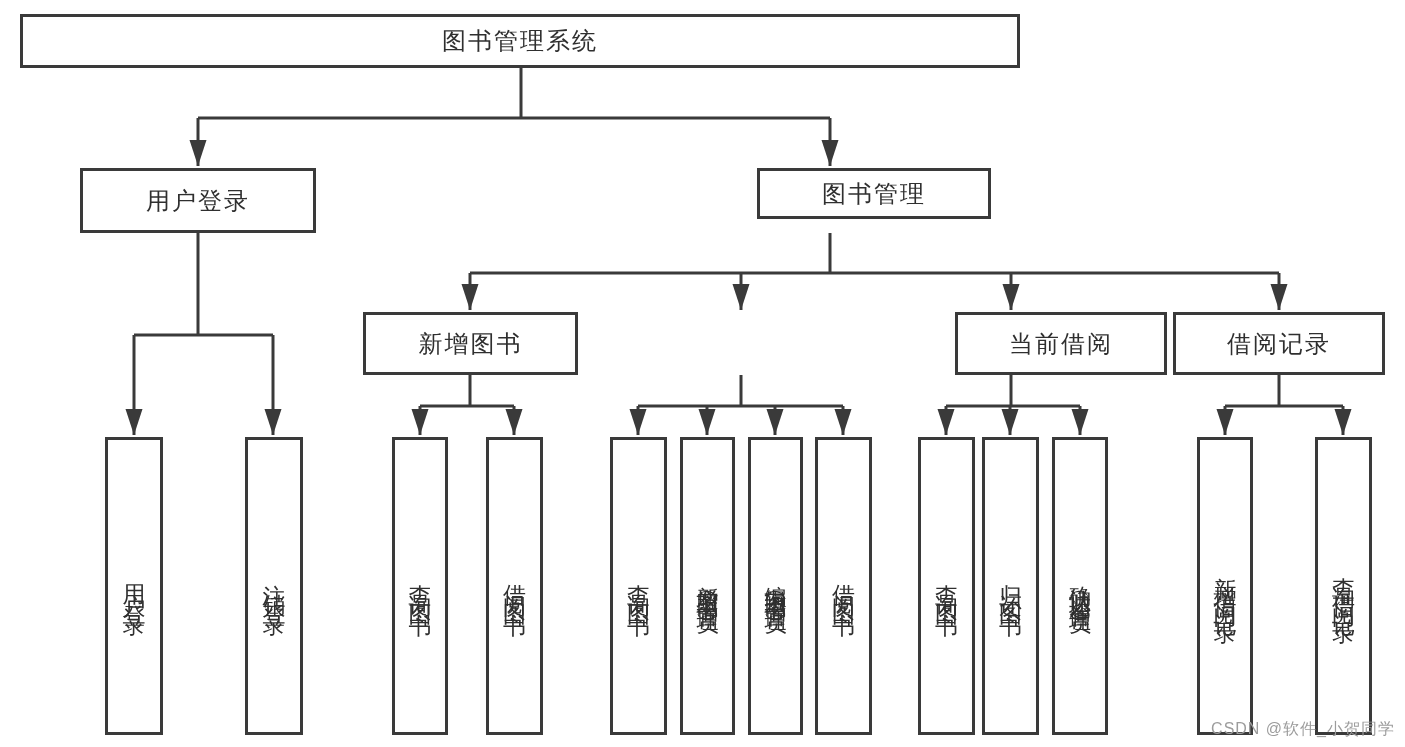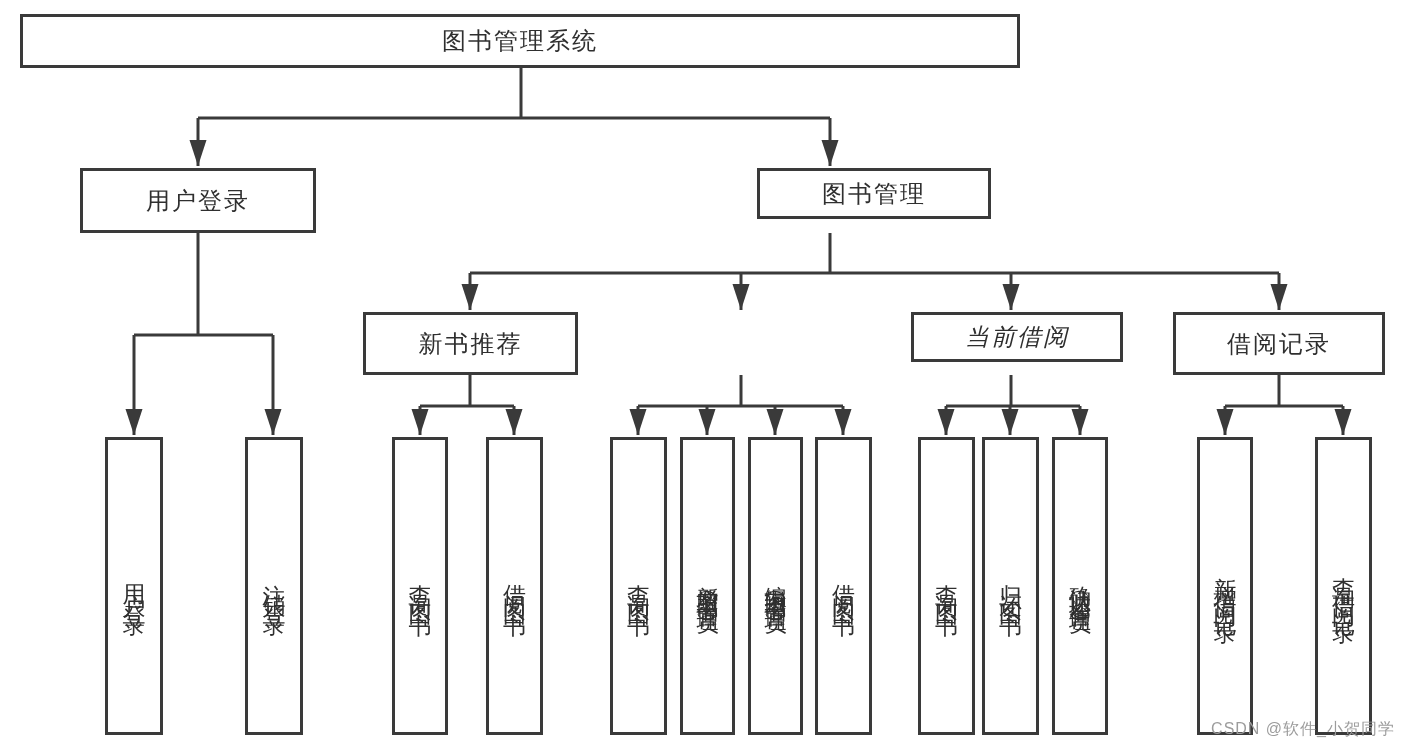--- a/index.html
+++ b/index.html
@@ -121,23 +121,23 @@
   </div>
 
   <div class="box hbox" style="left:80px;top:168px;width:236px;height:65px;">
     <span>用户登录</span>
   </div>
   <div class="box hbox" style="left:713px;top:168px;width:234px;height:51px;margin-left:44px;">
     <span>图书管理</span>
   </div>
 
   <div class="box hbox" style="left:363px;top:312px;width:215px;height:63px;">
-    <span>新书推荐</span>
+    <span>新增图书</span>
   </div>
-  <div class="box hbox" style="left:911px;top:312px;width:212px;height:50px;font-style:italic;">
+  <div class="box hbox" style="left:955px;top:312px;width:212px;height:63px;">
     <span>当前借阅</span>
   </div>
   <div class="box hbox" style="left:1173px;top:312px;width:212px;height:63px;">
     <span>借阅记录</span>
   </div>
 
   <div class="box leaf" style="left:105px;top:437px;width:58px;height:298px;">
     <span>用户登录</span>
   </div>
   <div class="box leaf" style="left:245px;top:437px;width:58px;height:298px;">

